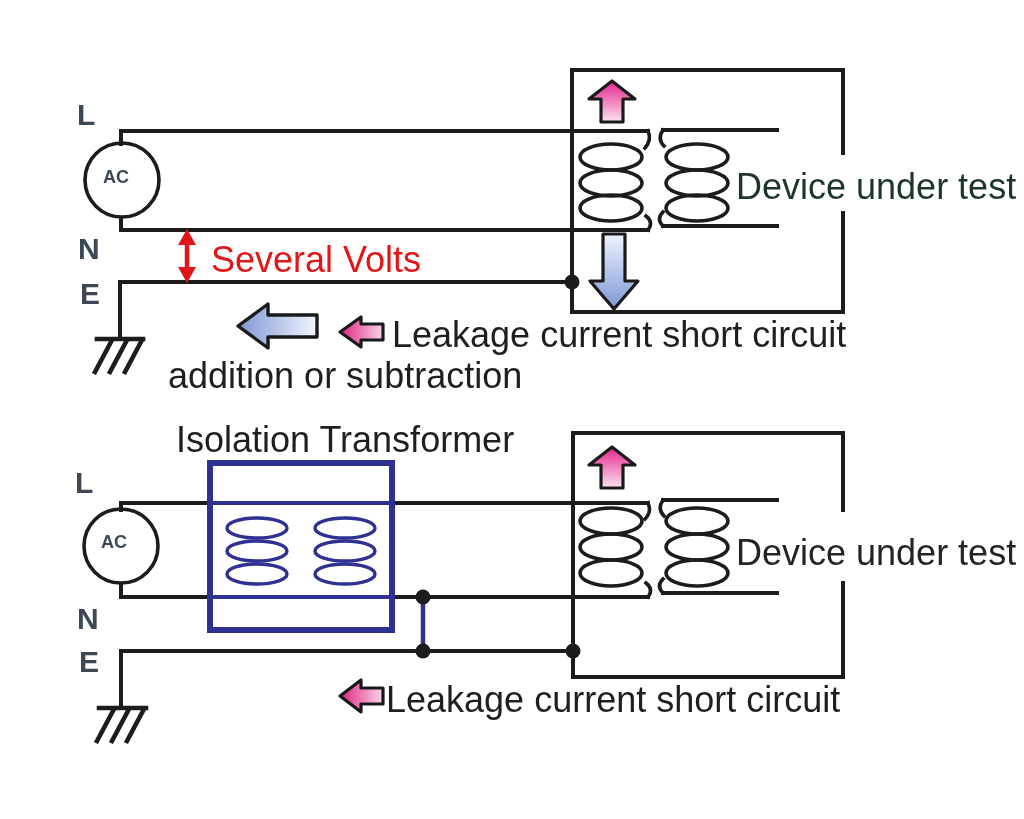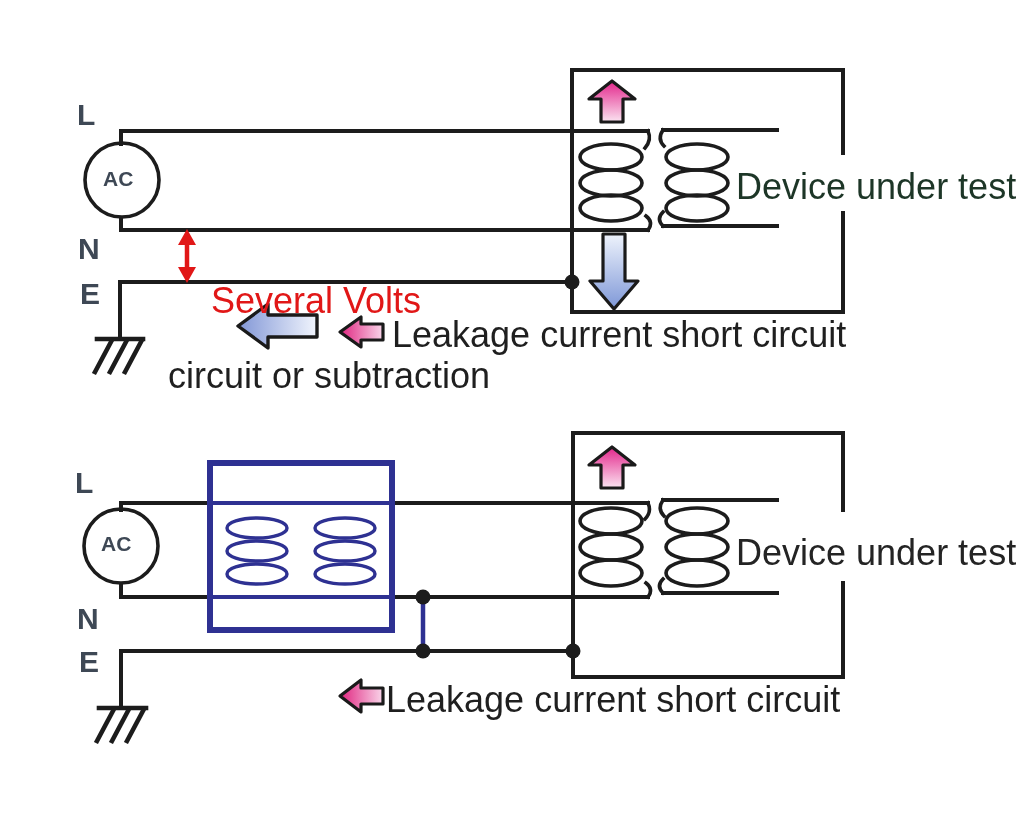--- a/index.html
+++ b/index.html
@@ -13,22 +13,22 @@
   svg.wires{position:absolute;left:0;top:0;}
   .lbl{
     position:absolute;
     line-height:1;
     white-space:nowrap;
     font-size:36px;
     color:#1f1f1f;
     letter-spacing:0px;
   }
   .terminal{font-size:30px;font-weight:bold;color:#3e4855;}
-  .ac-text{font-size:21px;font-weight:600;color:#3e4855;}
-  .red-text{color:#e11717;margin-top:41px;}
+  .ac-text{font-size:18px;font-weight:600;color:#3e4855;}
+  .red-text{color:#e11717;}
   .green-text{color:#1d3627;}
   .dark-text{color:#242424;}
 
   
   #lbl-top-l{left:77px;top:100px;}
   #lbl-top-ac{left:103px;top:168px;}
   #lbl-top-n{left:78px;top:234px;}
   #lbl-top-e{left:80px;top:279px;}
   #lbl-several-volts{left:211px;top:242px;}
   #lbl-leak-top{left:392px;top:317px;}
@@ -183,23 +183,24 @@
     <polygon points="612,447 635,465 623,465 623,488 601,488 601,465 589,465" fill="url(#pinkUp)" stroke="#1a1a1a" stroke-width="3.2" stroke-linejoin="round"></polygon>
     <polygon points="340,696 361,680 361,688 383,688 383,704 361,704 361,712" fill="url(#pinkLeft)" stroke="#1a1a1a" stroke-width="3.2" stroke-linejoin="round"></polygon>
   </svg>
 
   <div class="lbl terminal" id="lbl-top-l">L</div>
   <div class="lbl ac-text" id="lbl-top-ac">AC</div>
   <div class="lbl terminal" id="lbl-top-n">N</div>
   <div class="lbl terminal" id="lbl-top-e">E</div>
   <div class="lbl red-text" id="lbl-several-volts">Several Volts</div>
   <div class="lbl" id="lbl-leak-top">Leakage current short circuit</div>
-  <div class="lbl" id="lbl-addition">circuit or subtraction</div>
+  <div class="lbl" id="lbl-addition">addition or subtraction</div>
   <div class="lbl green-text" id="lbl-device-top">Device under test</div>
 
+  <div class="lbl" id="lbl-iso-title">Isolation Transformer</div>
   <div class="lbl terminal" id="lbl-bot-l">L</div>
   <div class="lbl ac-text" id="lbl-bot-ac">AC</div>
   <div class="lbl terminal" id="lbl-bot-n">N</div>
   <div class="lbl terminal" id="lbl-bot-e">E</div>
   <div class="lbl dark-text" id="lbl-device-bot">Device under test</div>
   <div class="lbl" id="lbl-leak-bot">Leakage current short circuit</div>
 
 </div>
 
 </body></html>

